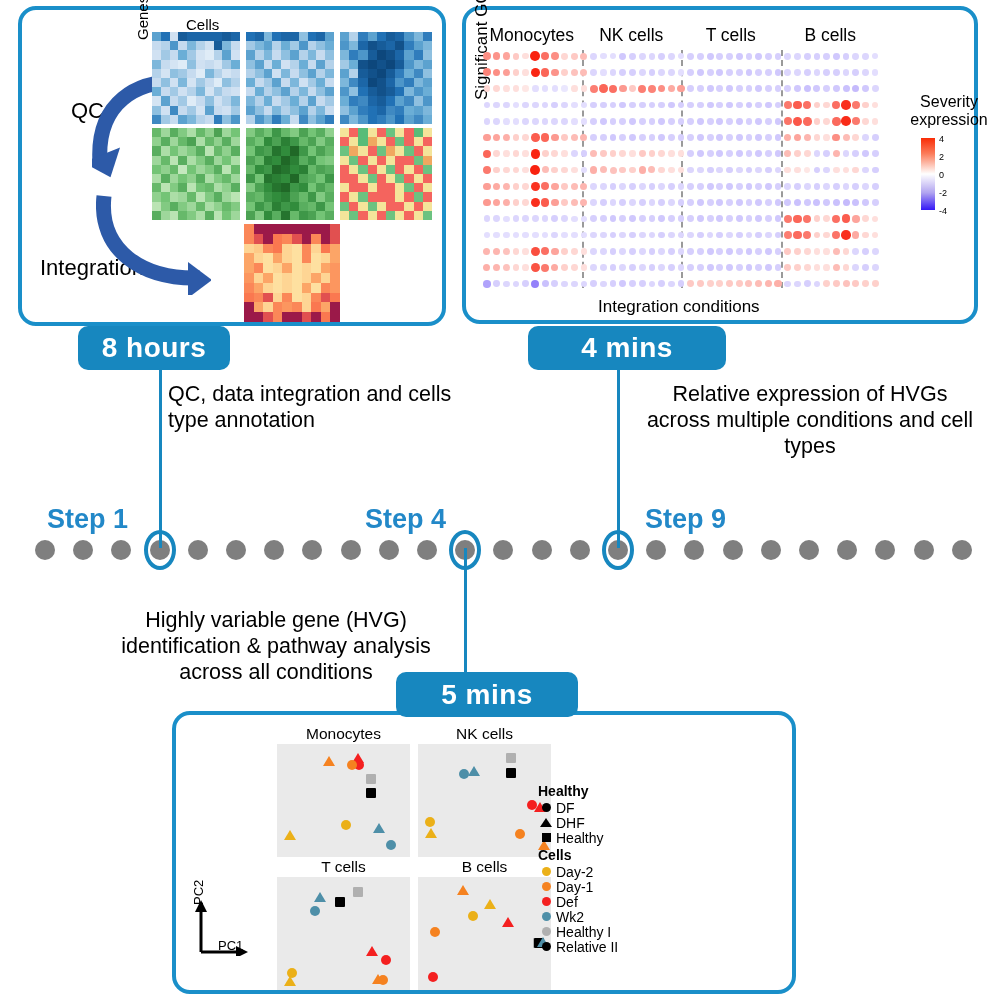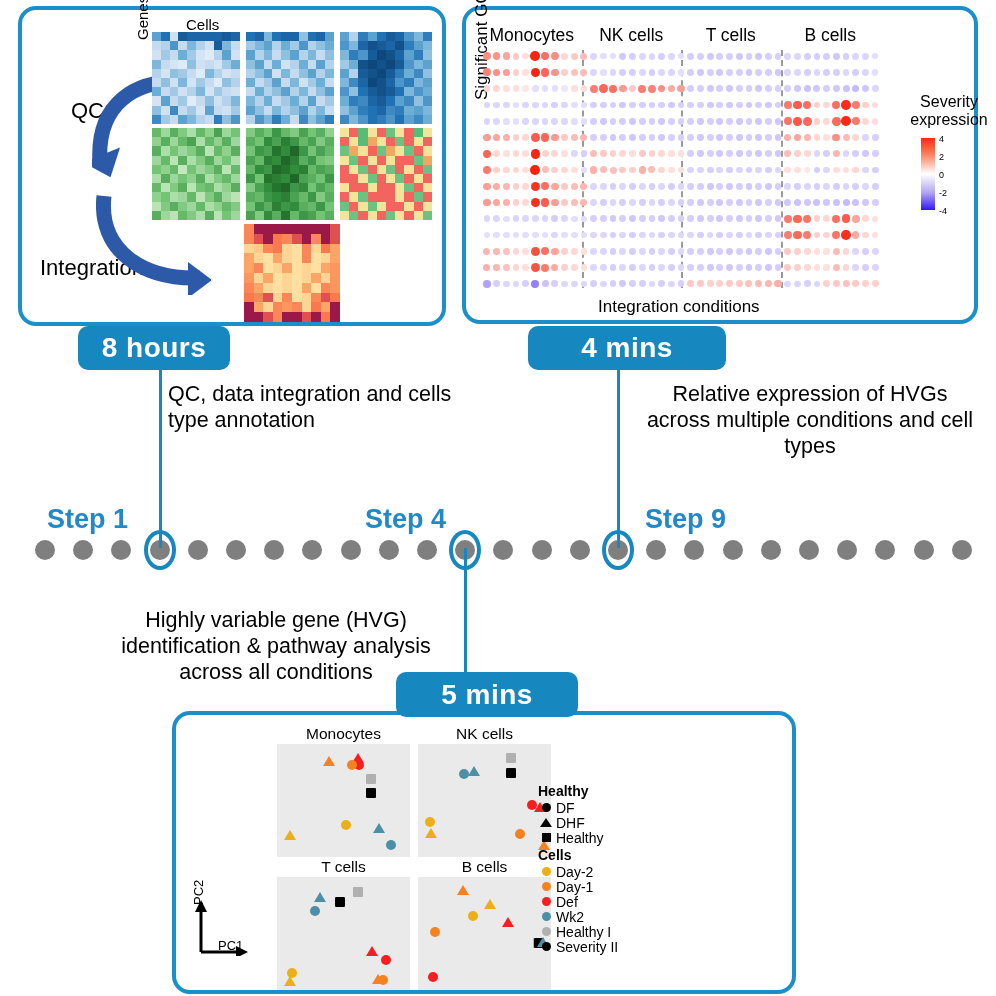--- a/index.html
+++ b/index.html
@@ -1601,15 +1601,15 @@
     <div class="leg-row">
       <span class="leg-sym">
         <span style="display:inline-block;width:9px;height:9px;border-radius:50%;background:#b0b0b0;"></span>
       </span>
       <span class="leg-tx">Healthy I</span>
     </div>
     <div class="leg-row">
       <span class="leg-sym">
         <span style="display:inline-block;width:9px;height:9px;border-radius:50%;background:#000000;"></span>
       </span>
-      <span class="leg-tx">Severity II</span>
+      <span class="leg-tx">Relative II</span>
     </div>
   </div>
 
 </body></html>

